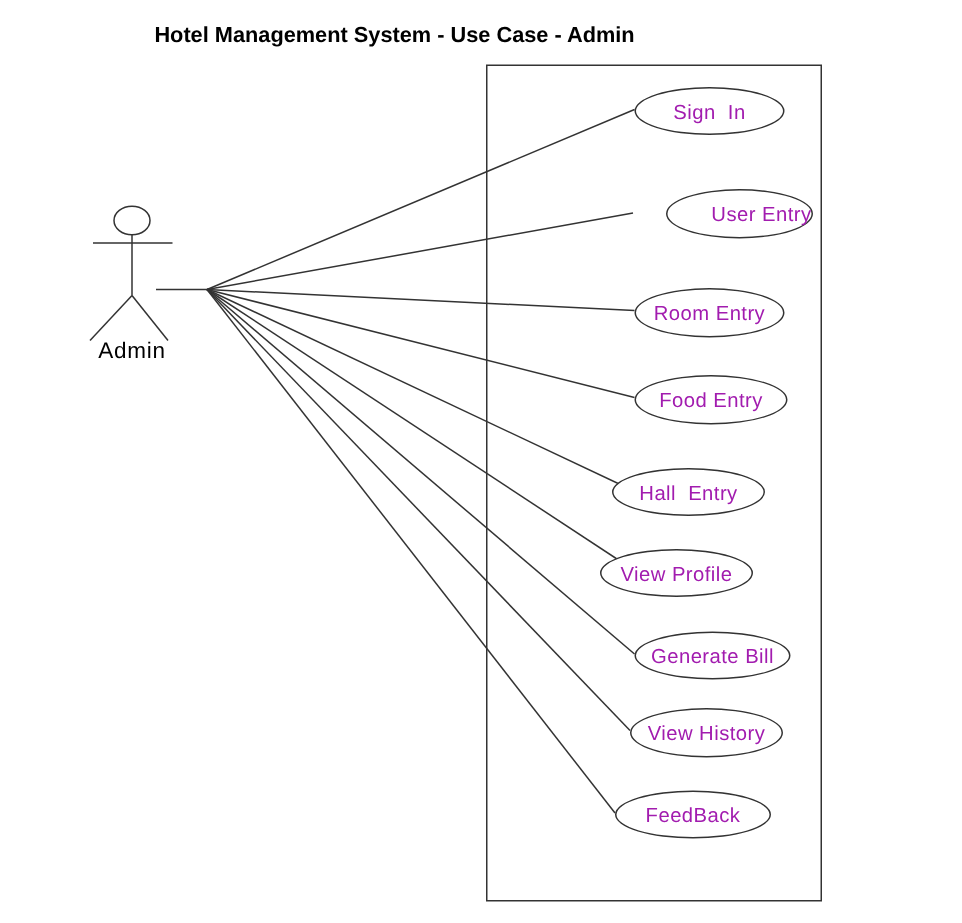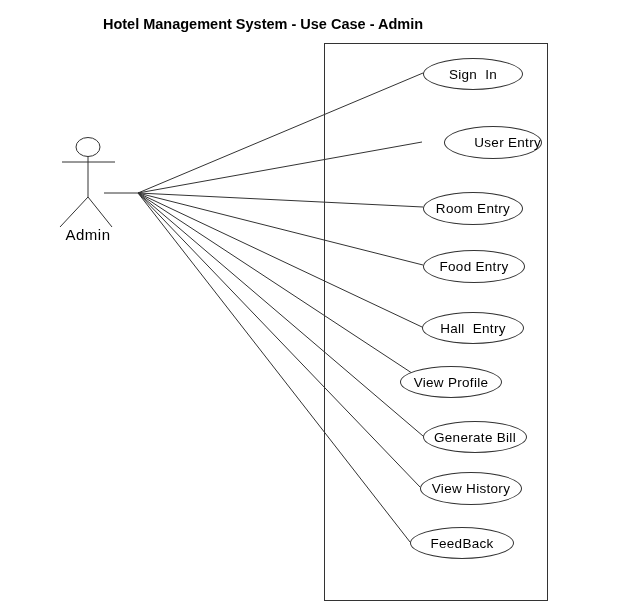--- a/index.html
+++ b/index.html
@@ -50,21 +50,21 @@
   .uc {
     position: absolute;
     background: #ffffff;
     border: 1px solid var(--stroke);
     border-radius: 50%;
     display: flex; align-items: center; justify-content: center;
     z-index: 4;
   }
   .uc span {
     font-size: 13.5px; letter-spacing: 0.3px;
-    white-space: pre; color: #000000;
+    white-space: pre; color: #a21caf;
   }
   .actor-label {
     position: absolute; left: 88px; top: 234px;
     transform: translate(-50%,-50%);
     font-size: 15px; letter-spacing: 0.5px;
     white-space: nowrap; color: #000;
     z-index: 4;
     text-align: center;
   }
 </style>
@@ -109,21 +109,21 @@
 </div>
 <div class="uc" style="left:444px; top:126px; width:96px;  height:31px;justify-content:flex-end;">
   <span>User Entry</span>
 </div>
 <div class="uc" style="left:423px; top:192px; width:98px;  height:31px;">
   <span>Room Entry</span>
 </div>
 <div class="uc" style="left:423px; top:250px; width:100px; height:31px;justify-content:center;">
   <span>Food Entry</span>
 </div>
-<div class="uc" style="left:422px; top:312px; width:100px; height:30px;">
+<div class="uc" style="left:408px; top:312px; width:100px; height:30px;">
   <span>Hall  Entry</span>
 </div>
 <div class="uc" style="left:400px; top:366px; width:100px; height:30px;">
   <span>View Profile</span>
 </div>
 <div class="uc" style="left:423px; top:421px; width:102px; height:30px;">
   <span>Generate Bill</span>
 </div>
 <div class="uc" style="left:420px; top:472px; width:100px; height:31px;">
   <span>View History</span>

